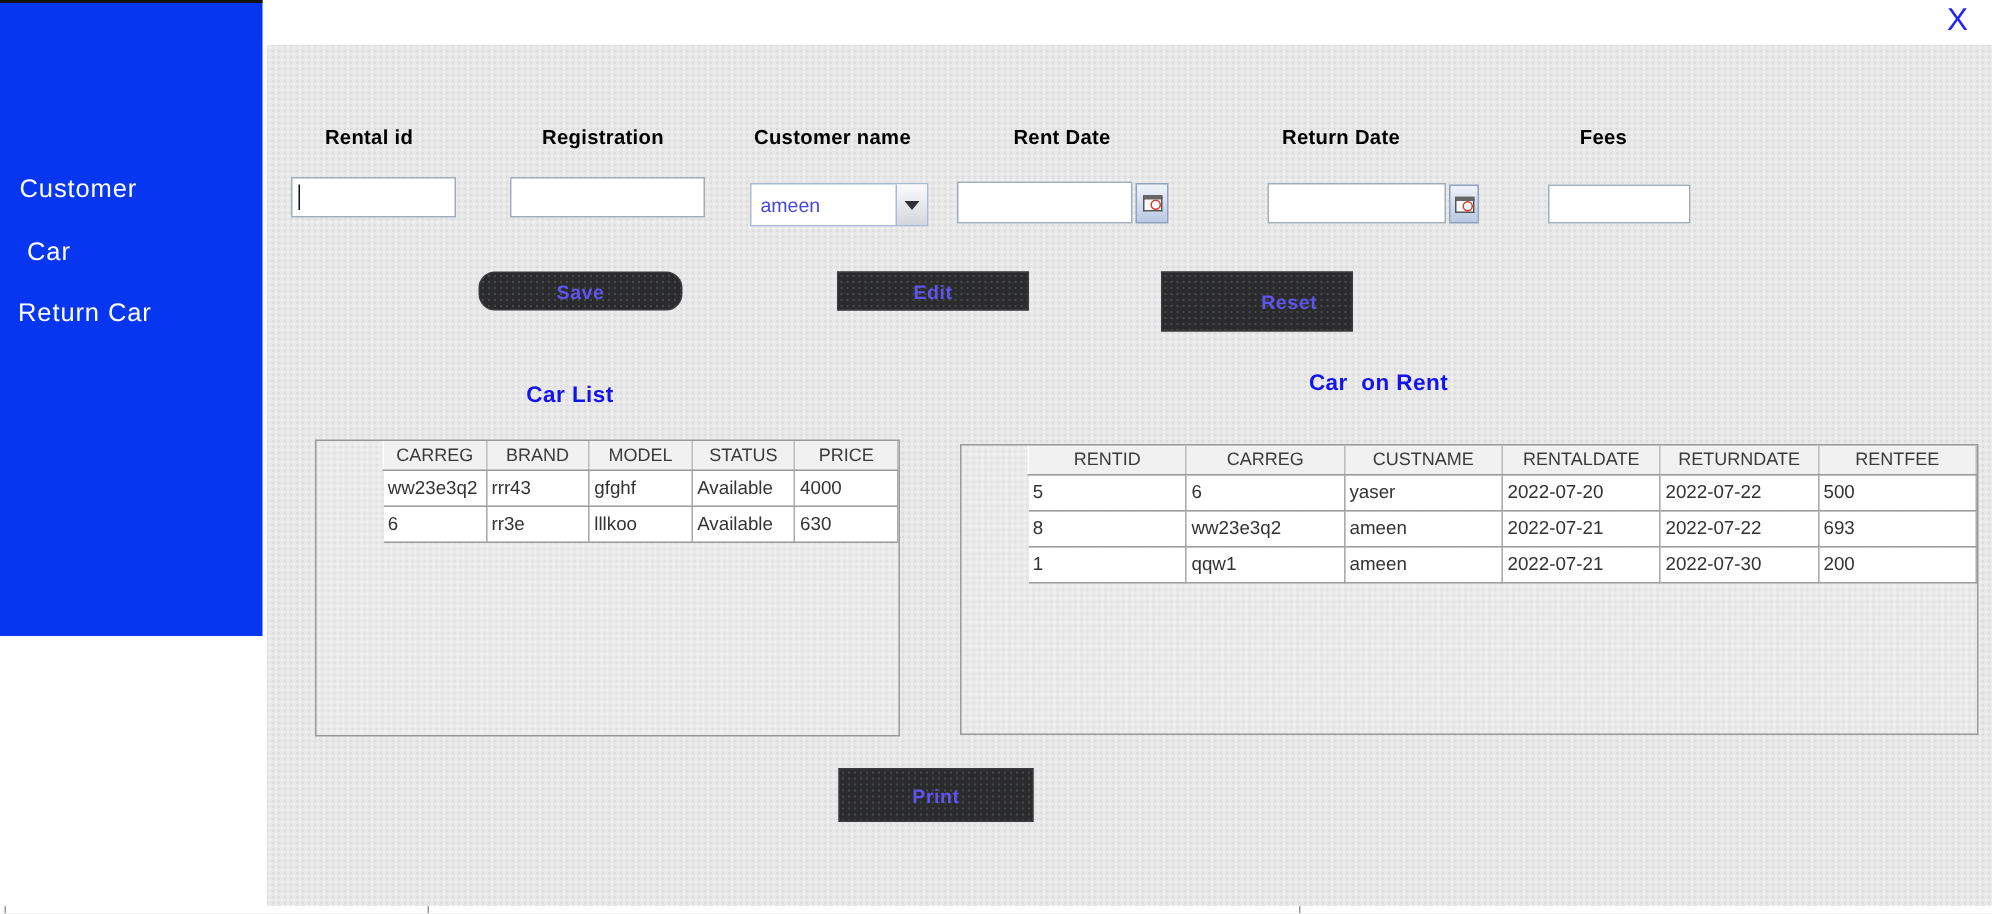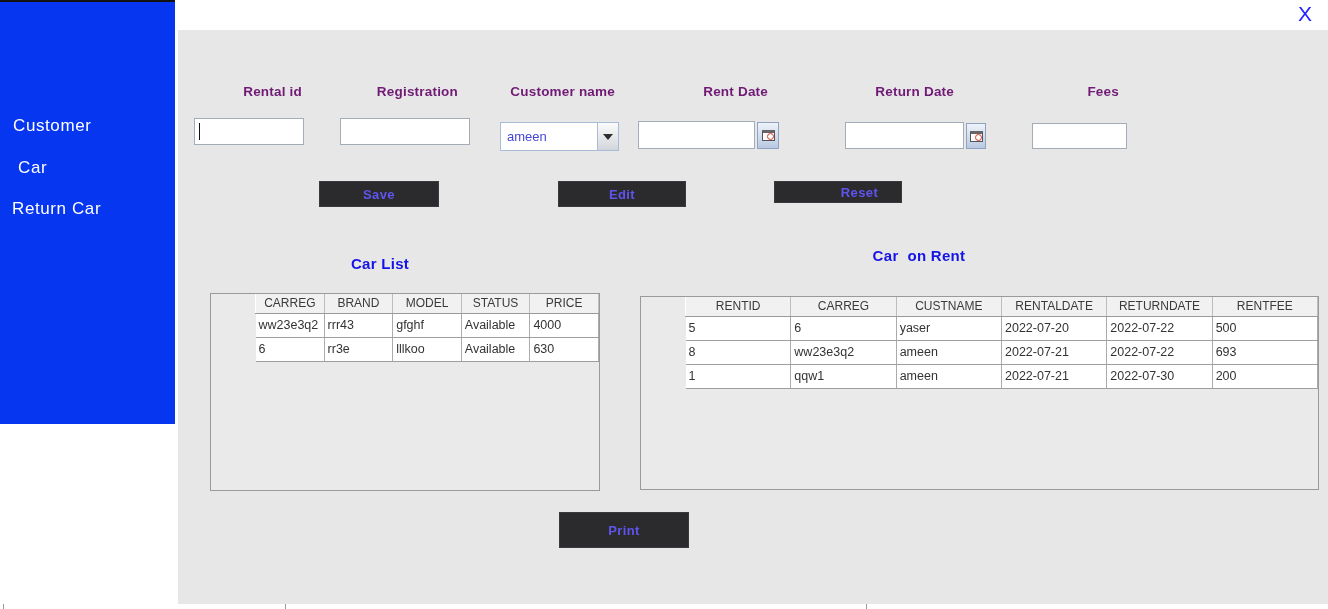--- a/index.html
+++ b/index.html
@@ -35,22 +35,22 @@
       radial-gradient(rgba(255,255,255,.55) 20%, transparent 21%),
       radial-gradient(rgba(205,205,205,.45) 20%, transparent 21%);
     background-size:4px 4px; background-position:0 0, 2px 2px;
   }
   .app-title {
     position:absolute; left:628px; top:41px; width:160px; text-align:center;
     font-size:19px; color:#2d2de0; letter-spacing:1px; white-space:pre;
   }
   
   .f-label {
-    position:absolute; top:84px; text-align:right; font-size:13.5px;
-    font-weight:bold; color:#701a75; letter-spacing:0.2px; white-space:nowrap;
+    position:absolute; top:84px; text-align:center; font-size:13.5px;
+    font-weight:bold; color:#000000; letter-spacing:0.2px; white-space:nowrap;
   }
   .l-rental   { left:190px;  width:112px; }
   .l-reg      { left:346px;  width:112px; }
   .l-cust     { left:495px;  width:120px; }
   .l-rentd    { left:648px;  width:120px; }
   .l-returnd  { left:834px;  width:120px; }
   .l-fees     { left:1019px; width:100px; }
   
   .tfield {
     position:absolute; background:#ffffff; border:1px solid #a3adb8;
@@ -87,23 +87,23 @@
   }
   
   .dark-btn {
     position:absolute; background-color:#2b2b2e;
     background-image:radial-gradient(rgba(96,118,100,.45) 18%, transparent 19%);
     background-size:4px 4px;
     border:1px solid #3a3a3e; color:#5f55ee; font-weight:bold; font-size:13px;
     display:flex; align-items:center; justify-content:center; cursor:pointer;
     letter-spacing:0.4px;
   }
-  .b-save  { left:319px; top:181px; width:120px; height:26px; }
+  .b-save  { left:319px; top:181px; width:136px; height:26px;border-radius:11px; }
   .b-edit  { left:558px; top:181px; width:128px; height:26px; }
-  .b-reset { left:774px; top:181px; width:128px; height:22px;padding-left:43px; }
+  .b-reset { left:774px; top:181px; width:128px; height:40px;padding-left:43px; }
   .b-print { left:559px; top:512px; width:130px; height:36px; }
   
   .sec-title {
     position:absolute; text-align:center; font-weight:bold; font-size:15px;
     color:#1414e8; white-space:pre; letter-spacing:0.3px;
   }
   .t-carlist { left:180px; top:255px; width:400px; }
   .t-caronrent { left:719px; top:247px; width:400px; }
   
   .table-box {

